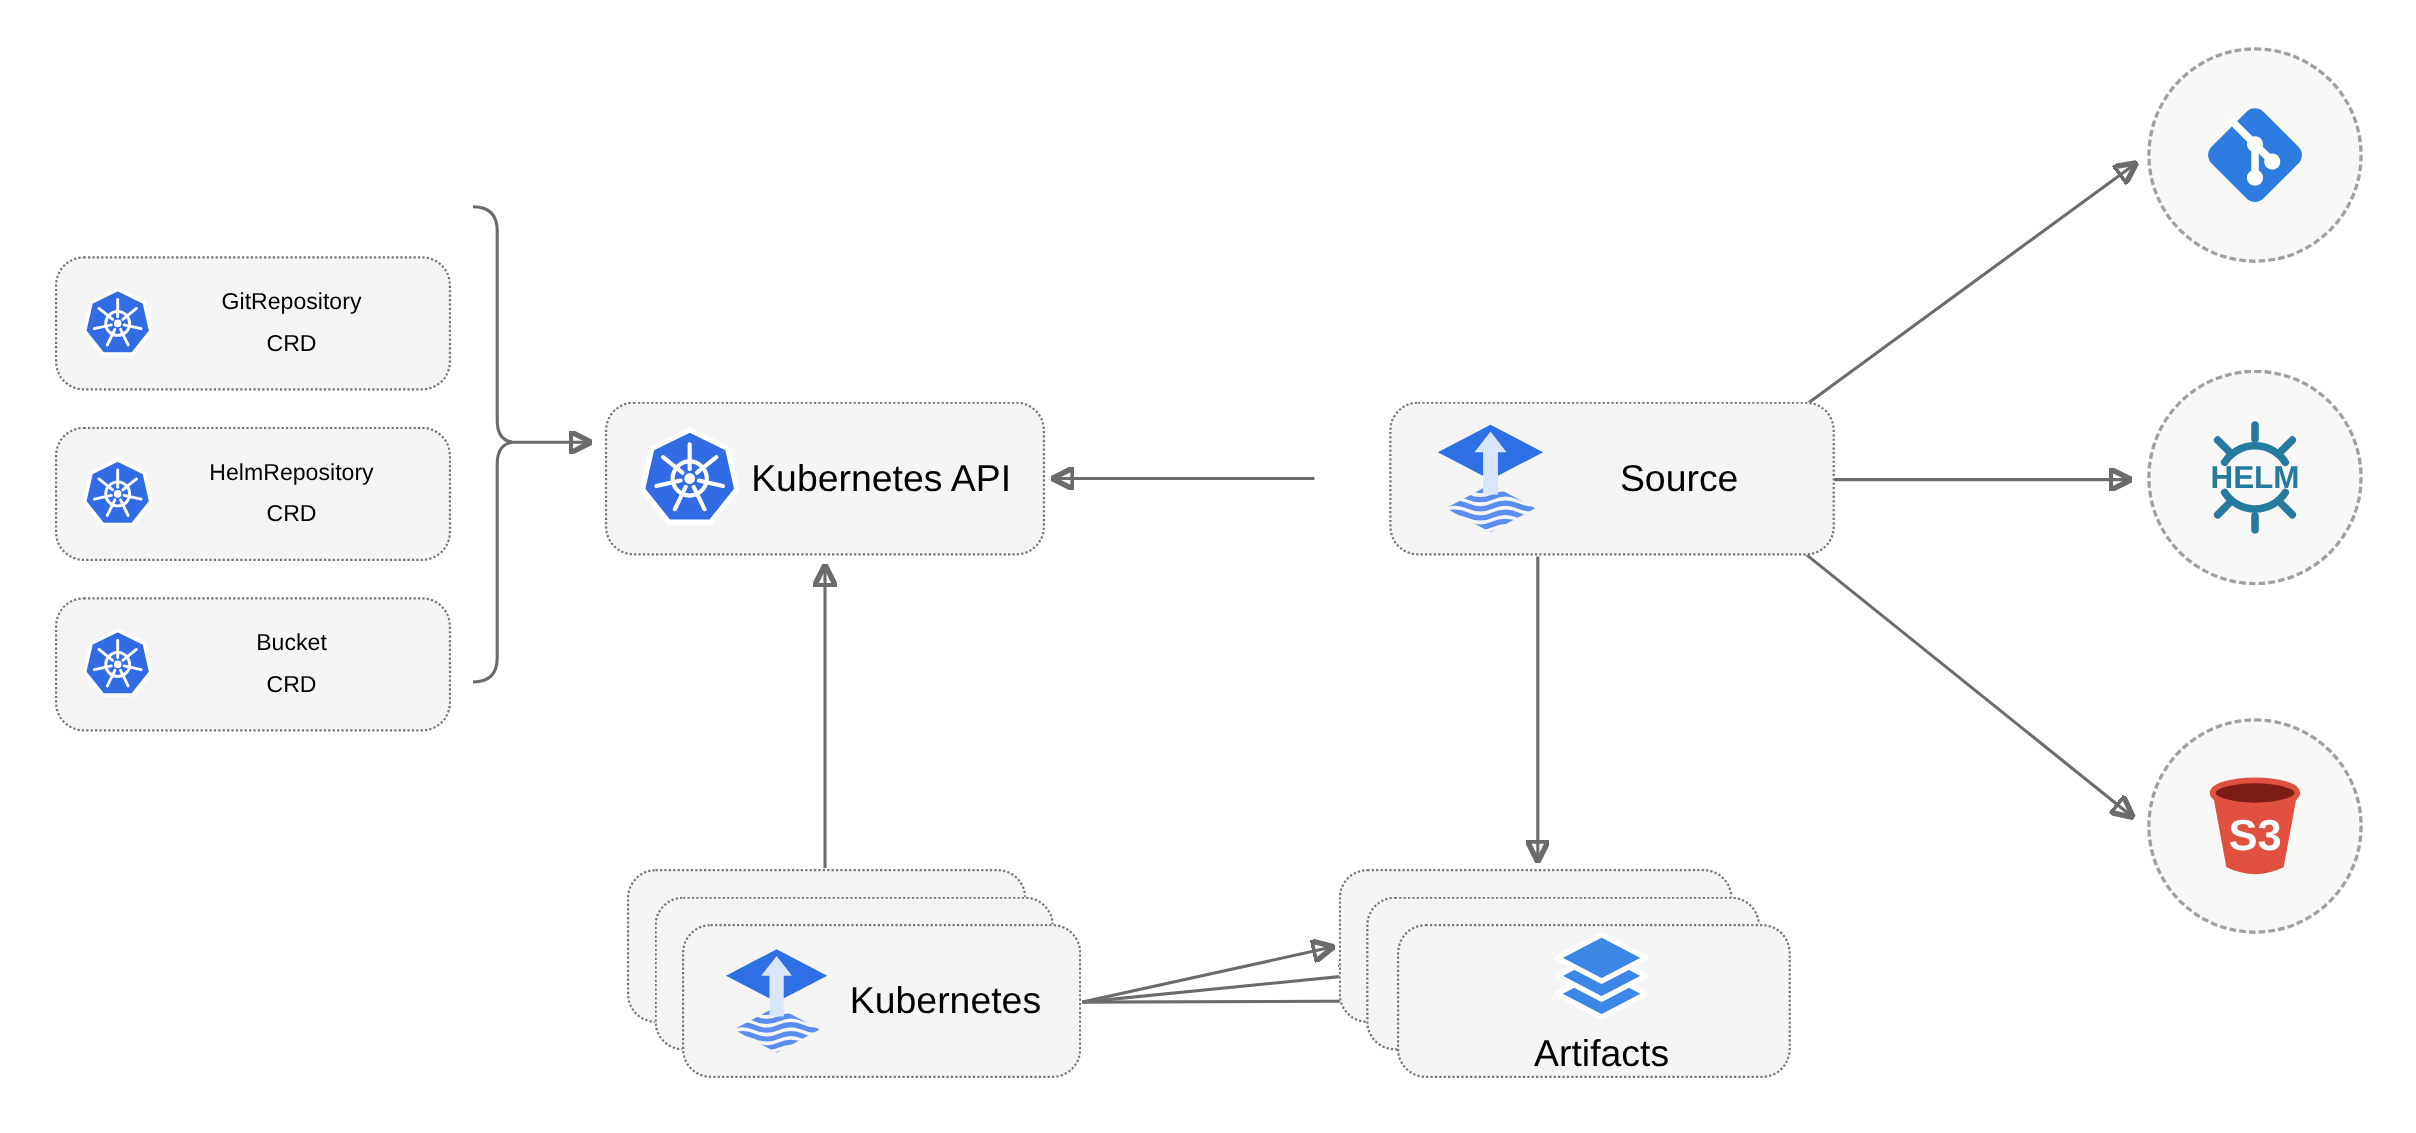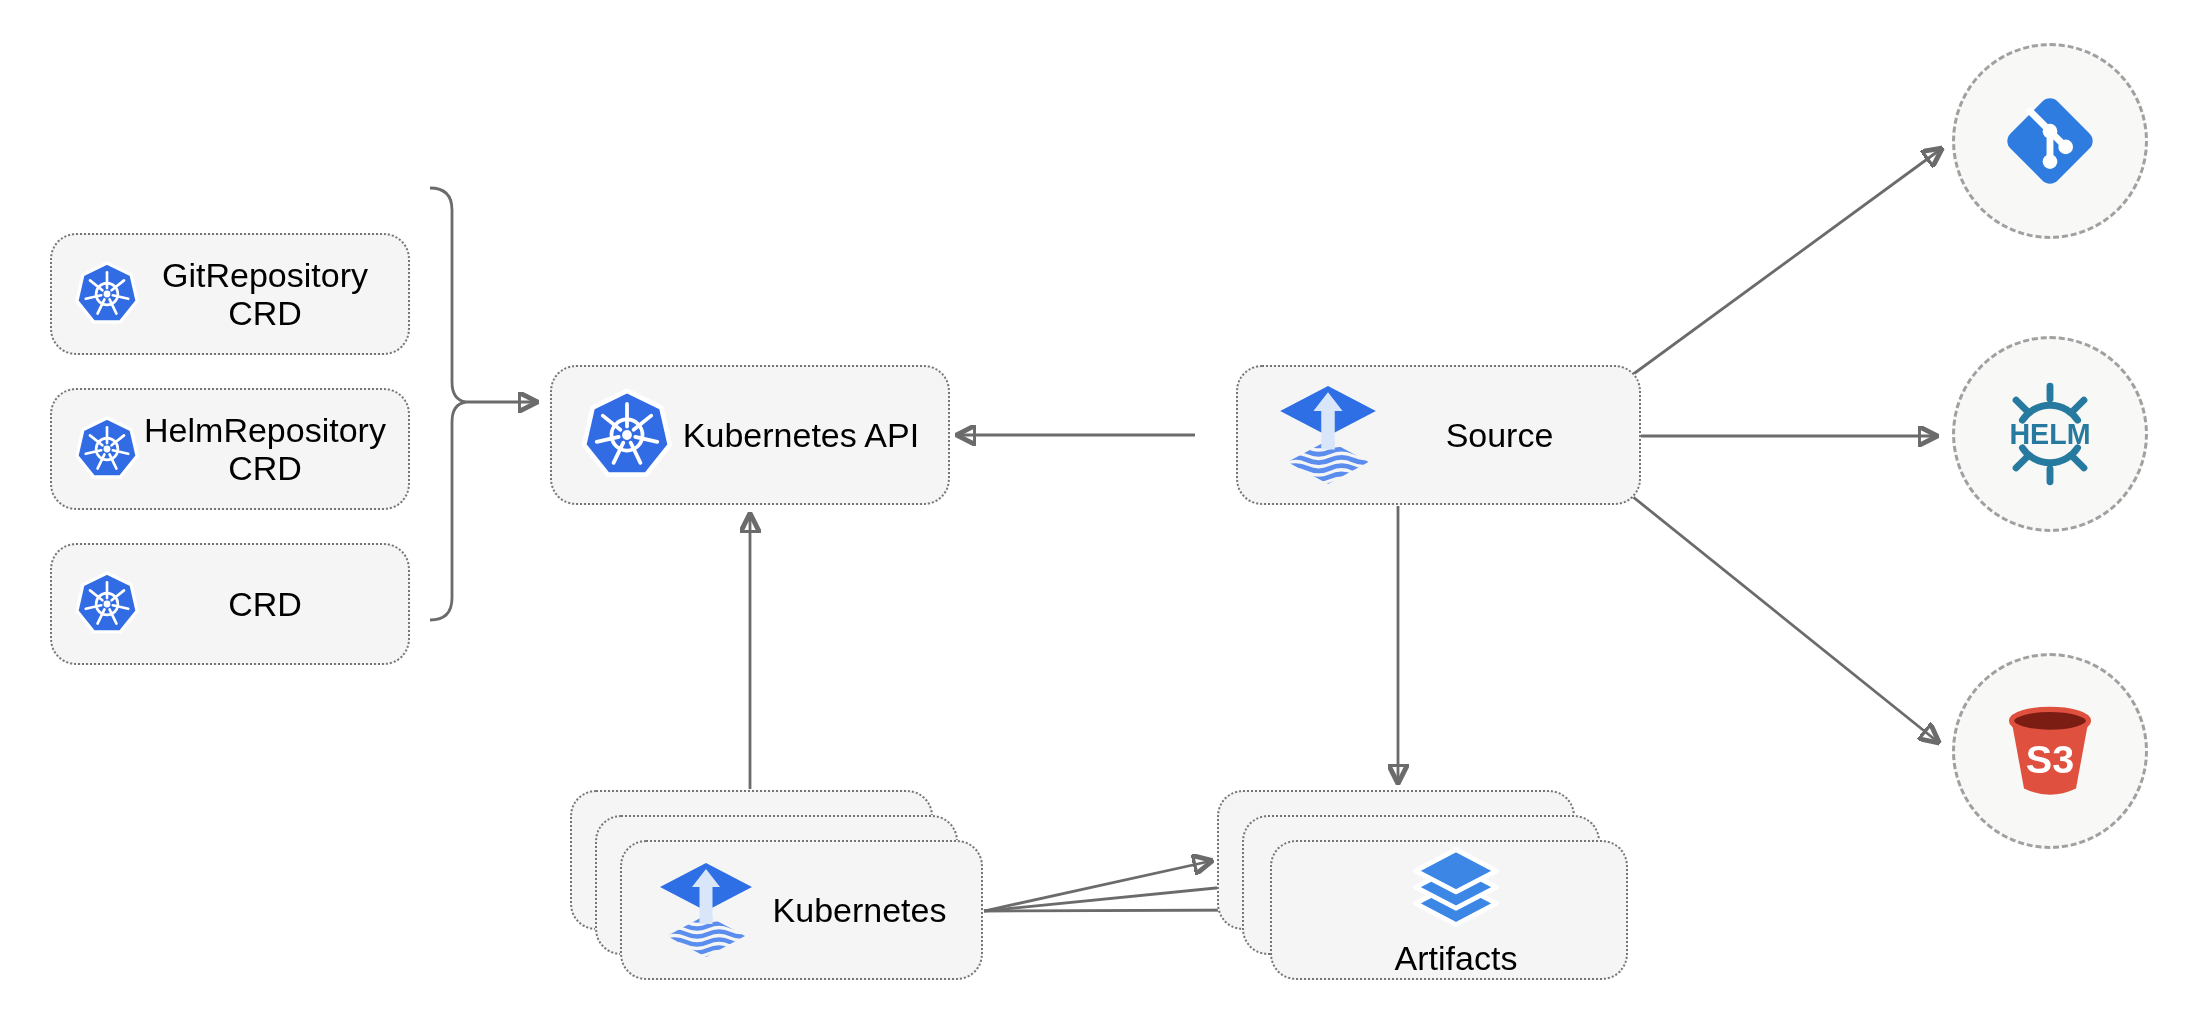--- a/index.html
+++ b/index.html
@@ -30,21 +30,21 @@
   .node-icon {
     flex: 0 0 auto;
     display: block;
   }
   .node-label {
     flex: 1 1 auto;
     text-align: center;
     color: #000000;
     line-height: 1.2;
   }
-  .crd-box .node-label { font-size: 34px; line-height: 38px; }
+  .crd-box .node-label { font-size: 21px; line-height: 38px; }
   .main-label { font-size: 34px; }
   .two-line { font-size: 34px; line-height: 42px; }
   .ext-circle {
     position: absolute;
     width: 196px;
     height: 196px;
     border-radius: 50%;
     background: #f8f8f6;
     border: 3px dashed #a0a0a0;
     box-sizing: border-box;
@@ -185,32 +185,33 @@
       <div>HelmRepository</div>
       <div>CRD</div>
     </div>
   </div>
 
   <div class="node-box crd-box" style="left:50px; top:543px; width:360px; height:122px; padding:0 18px 0 22px;">
     <svg class="node-icon" width="66" height="66">
         <use href="#sym-k8s"></use>
       </svg>
     <div class="node-label">
+      <div>Bucket</div>
       <div>CRD</div>
     </div>
   </div>
 
   <div class="node-box" style="left:550px; top:365px; width:400px; height:140px; padding:0 20px 0 28px;">
     <svg class="node-icon" width="94" height="94">
         <use href="#sym-k8s"></use>
       </svg>
     <div class="node-label main-label">Kubernetes API</div>
   </div>
 
-  <div class="node-box" style="left:1236px; top:365px; width:405px; height:140px; padding:0 20px 0 38px;justify-content:space-between;">
+  <div class="node-box" style="left:1263px; top:365px; width:405px; height:140px; padding:0 20px 0 38px;justify-content:space-between;">
     <svg class="node-icon" width="104" height="100">
         <use href="#sym-flux"></use>
       </svg>
     <div class="node-label two-line">
       <div>Source</div>
     </div>
   </div>
 
   <div class="stack-ghost" style="left:570px; top:790px; width:363px; height:140px;"></div>
   <div class="stack-ghost" style="left:595px; top:815px; width:363px; height:140px;"></div>

